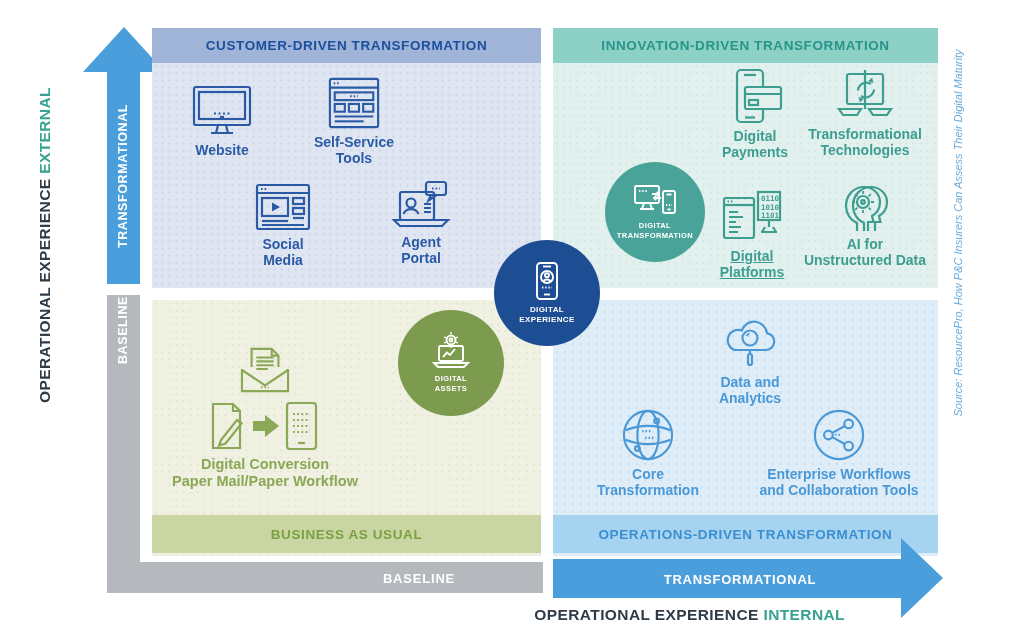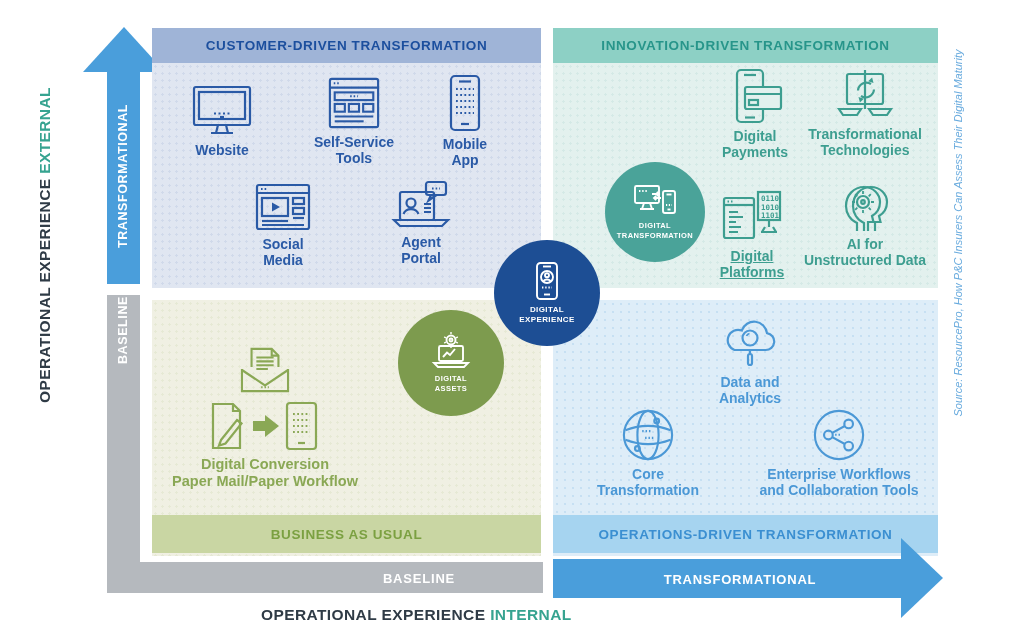--- a/index.html
+++ b/index.html
@@ -59,21 +59,21 @@
   .hband-gray{left:107px;top:562px;width:436px;height:31px;background:var(--bar-gray);}
   .hband-blue{left:553px;top:559px;width:348px;height:39px;background:var(--arrow-blue);}
   .hband-label{position:absolute;top:50%;transform:translate(-50%,-50%);color:#fff;font-weight:bold;
                font-size:13px;letter-spacing:.8px;white-space:nowrap;}
   .arrow-right-head{width:0;height:0;border-top:40px solid transparent;border-bottom:40px solid transparent;
                     border-left:42px solid var(--arrow-blue);left:901px;top:538px;}
 
   .axis-title{font-weight:bold;font-size:15.5px;letter-spacing:.4px;color:var(--axis-ink);white-space:nowrap;}
   .axis-title .accent{color:var(--axis-accent);}
   .axis-title-left{left:-170px;top:236px;width:430px;text-align:center;transform:rotate(-90deg);}
-  .axis-title-bottom{left:261px;top:606px;width:600px;text-align:left;}
+  .axis-title-bottom{left:245px;top:606px;width:600px;text-align:right;}
 
   .source{left:743px;top:227px;width:430px;text-align:center;transform:rotate(-90deg);
           font-style:italic;font-size:11px;color:var(--source-ink);white-space:nowrap;}
 </style>
 </head>
 <body>
 
 <div class="canvas">
 
   <div class="abs axis-title axis-title-left"><span>OPERATIONAL EXPERIENCE</span>&nbsp;<span class="accent">EXTERNAL</span></div>
@@ -108,36 +108,20 @@
       <rect x="8" y="29" width="10.5" height="8"></rect>
         <rect x="22.7" y="29" width="10.5" height="8"></rect>
         <rect x="37.5" y="29" width="10.5" height="8"></rect>
       <line x1="8" y1="42" x2="48" y2="42"></line>
         <line x1="8" y1="47" x2="38" y2="47"></line>
     </svg>
     <div class="lbl">Self-Service
 Tools</div>
   </div>
 
-  <div class="item q-tl-ink" style="left:415px;top:74px;width:100px;">
-    <svg class="icon" width="34" height="58" viewBox="0 0 34 58">
-      <rect x="3" y="2" width="28" height="54" rx="4"></rect>
-        <line x1="11" y1="7.5" x2="23" y2="7.5"></line>
-      <g stroke-dasharray="1.8 2.4">
-        <line x1="8" y1="15" x2="26" y2="15"></line>
-          <line x1="8" y1="21" x2="26" y2="21"></line>
-        <line x1="8" y1="27" x2="26" y2="27"></line>
-          <line x1="8" y1="33" x2="26" y2="33"></line>
-        <line x1="8" y1="39" x2="26" y2="39"></line>
-      </g>
-      <line x1="13" y1="50" x2="21" y2="50"></line>
-    </svg>
-    <div class="lbl">Mobile
-App</div>
-  </div>
 
   <div class="item q-tl-ink" style="left:227px;top:182px;width:112px;">
     <svg class="icon" width="58" height="50" viewBox="0 0 58 50">
       <rect x="3" y="3" width="52" height="44" rx="2"></rect>
         <line x1="3" y1="11" x2="55" y2="11"></line>
       <line x1="7" y1="7" x2="14" y2="7" stroke-dasharray="1.6 2"></line>
       <rect x="8" y="16" width="26" height="18"></rect>
         <path class="fill" d="M18 20.5 l8 4.5 -8 4.5 Z"></path>
       <rect x="39" y="16" width="11" height="6"></rect>
         <rect x="39" y="26" width="11" height="6"></rect>

